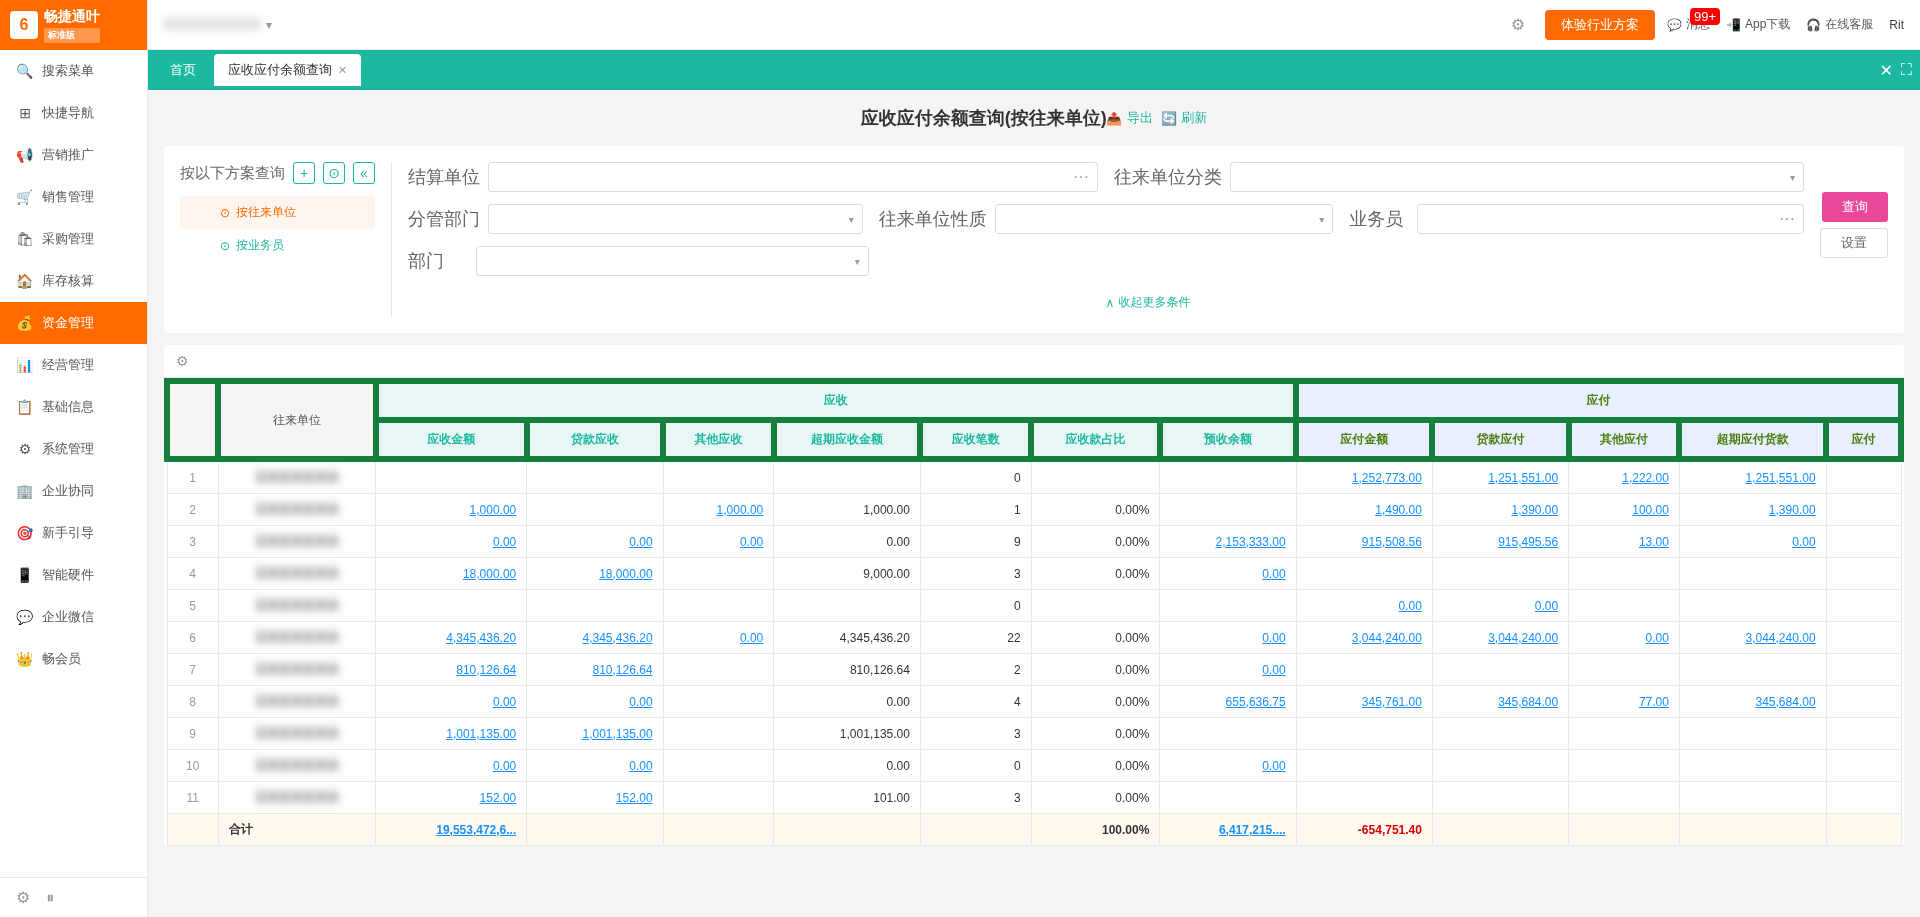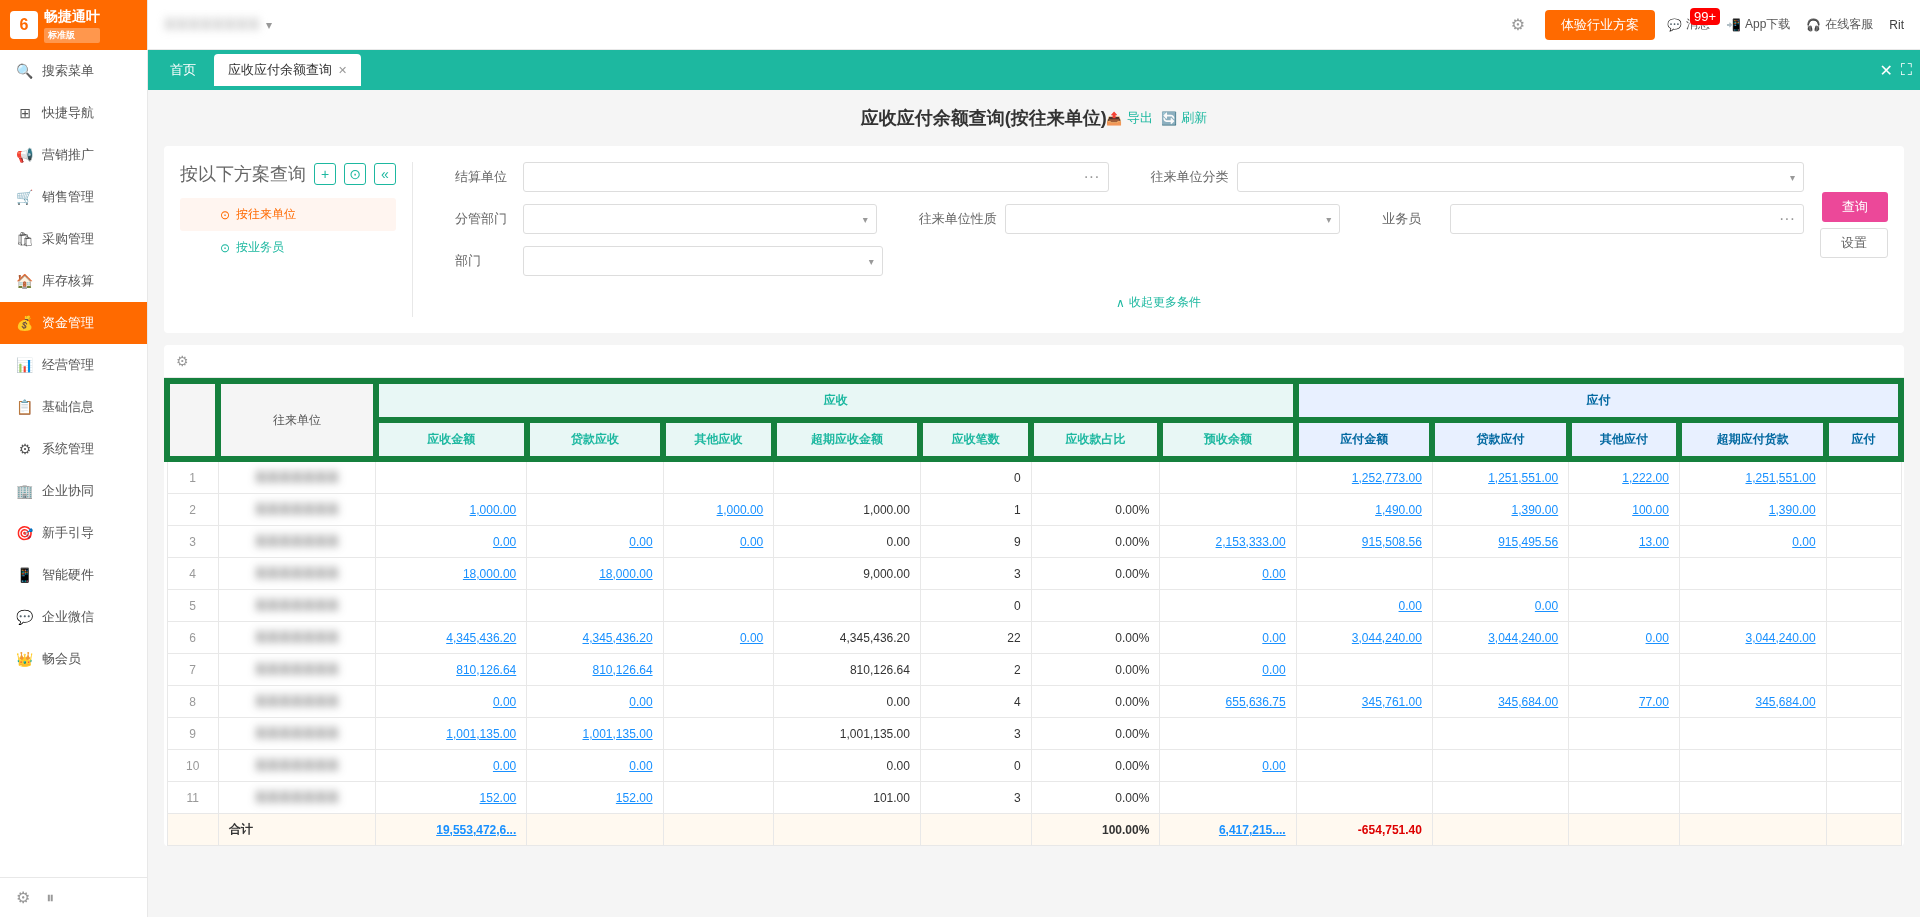--- a/index.html
+++ b/index.html
@@ -72,25 +72,25 @@
     }
     .page-title { font-size: 18px; font-weight: bold; color: #333; }
     .page-actions { display: flex; gap: 8px; }
     .action-btn { display: flex; align-items: center; gap: 4px; color: #1db8a0; cursor: pointer; font-size: 13px; background: none; border: none; }
 
     
     .filter-area {
       background: #fff; border-radius: 4px; padding: 16px; margin-bottom: 12px;
     }
     .filter-header { display: flex; align-items: center; gap: 8px; margin-bottom: 12px; }
-    .filter-title { font-size: 18px; color: #666; }
+    .filter-title { font-size: 15px; color: #666; }
     .filter-icon-btn { color: #1db8a0; cursor: pointer; font-size: 14px; width: 22px; height: 22px; display: flex; align-items: center; justify-content: center; border: 1px solid #1db8a0; border-radius: 3px; }
     .filter-row { display: flex; gap: 16px; margin-bottom: 12px; align-items: center; }
     .filter-item { display: flex; align-items: center; gap: 8px; flex: 1; }
-    .filter-label { font-size: 13px; color: #666; white-space: nowrap; min-width: 60px; margin-left: 26px; }
+    .filter-label { font-size: 18px; color: #666; white-space: nowrap; min-width: 60px; }
     .filter-input {
       flex: 1; height: 30px; border: 1px solid #ddd; border-radius: 3px; padding: 0 8px;
       font-size: 12px; color: #333; background: #fff; display: flex; align-items: center;
       justify-content: space-between; cursor: pointer;
     }
     .filter-input-dots { color: #999; font-size: 16px; }
     .filter-dropdown { color: #999; font-size: 10px; }
     .filter-collapse { color: #1db8a0; cursor: pointer; font-size: 12px; display: flex; align-items: center; gap: 4px; justify-content: center; padding: 6px; }
 
     
@@ -114,21 +114,21 @@
     th {
       background: #f5f5f5; padding: 8px 10px; text-align: center; border: 6px solid #15803d;
       color: #555; font-weight: 500; white-space: nowrap;
     }
     td {
       padding: 7px 10px; border: 1px solid #e8e8e8; text-align: center; color: #333; white-space: nowrap;
     }
     .td-link { color: #1890ff; text-decoration: underline; cursor: pointer; }
     .td-num { text-align: right; }
     .col-group-header { background: #e8f7f5; color: #1db8a0; font-weight: bold; }
-    .col-group-header-pay { background: #e8f0ff; color: #0369a1; font-weight: bold; }
+    .col-group-header-pay { background: #e8f0ff; color: #4d7c0f; font-weight: bold; }
     .th-main { background: #f5f5f5; }
     .row-index { color: #999; text-align: center; }
     .total-row td { background: #fff9f0; font-weight: bold; }
     .blurred { filter: blur(4px); user-select: none; }
 
     
     ::-webkit-scrollbar { width: 6px; height: 6px; }
     ::-webkit-scrollbar-track { background: #f1f1f1; }
     ::-webkit-scrollbar-thumb { background: #ccc; border-radius: 3px; }
   </style>

